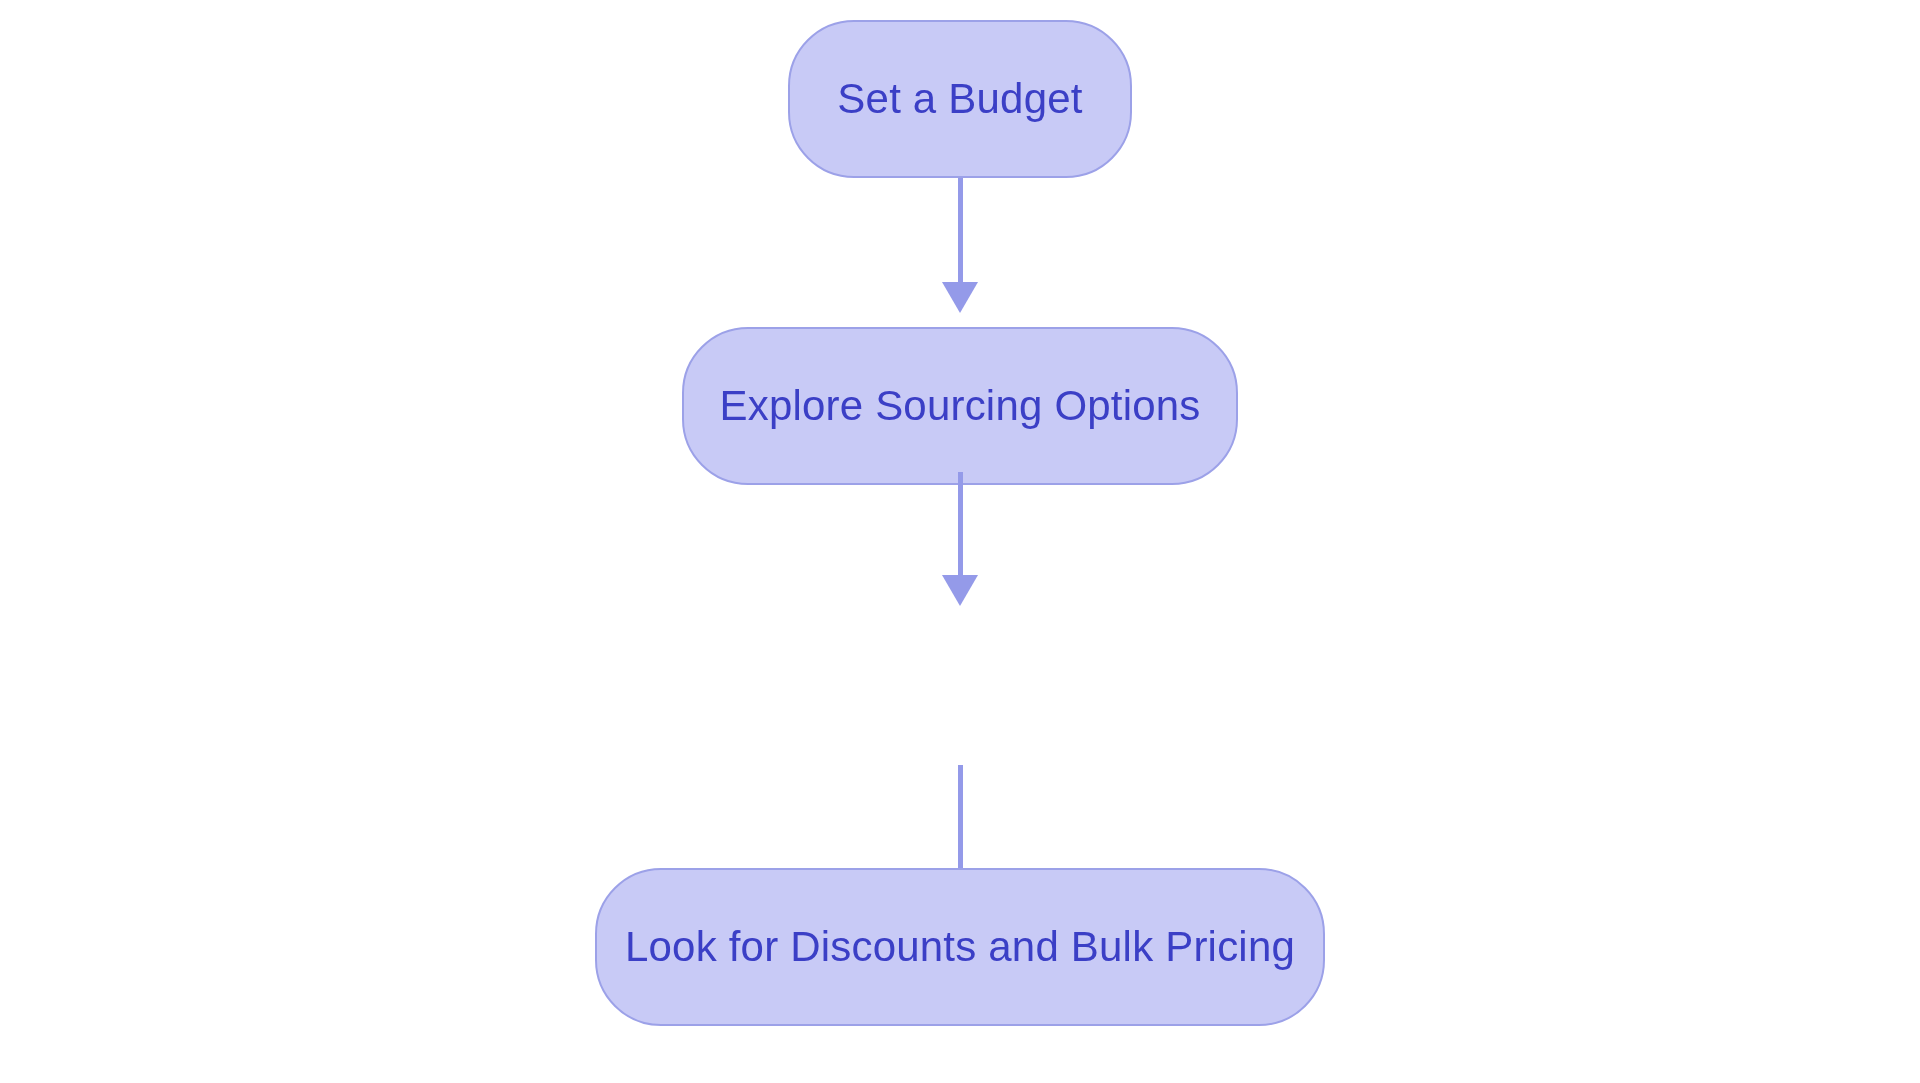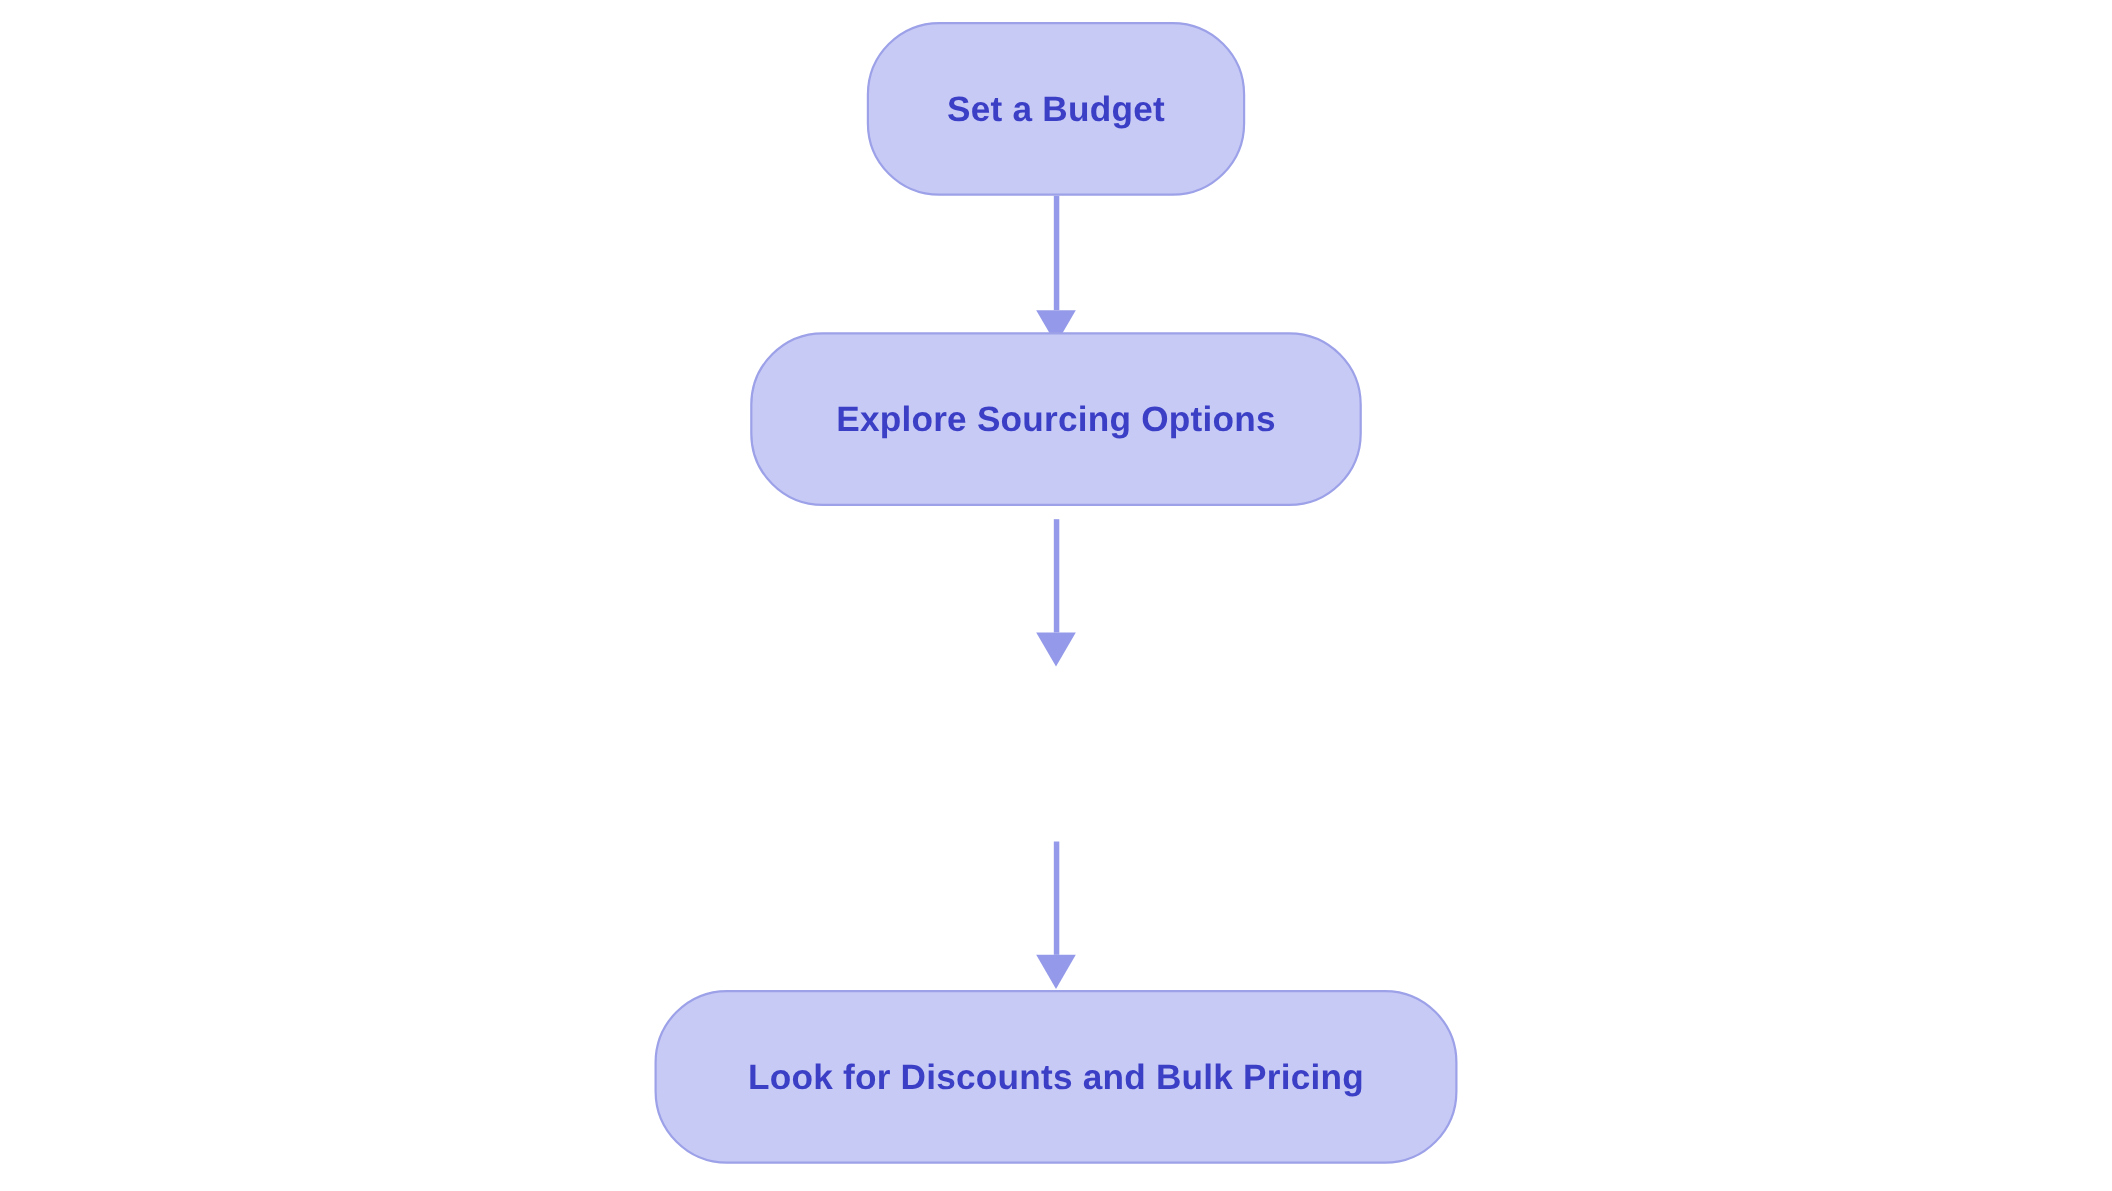--- a/index.html
+++ b/index.html
@@ -26,30 +26,30 @@
     background: var(--node-fill, #c8caf6);
     border: 2px solid var(--node-border, #9ca1e8);
     border-radius: 66px;
     box-sizing: border-box;
     display: flex;
     align-items: center;
     justify-content: center;
   }
   .flow-node .label {
     color: var(--node-text, #3b3fc6);
-    font-size: 32px;
-    font-weight: 700;
+    font-size: 42px;
+    font-weight: 400;
     letter-spacing: 0.2px;
     white-space: nowrap;
     text-align: center;
   }
   .node-1 { top: 20px;  width: 344px; }
-  .node-2 { top: 302px; width: 556px; }
+  .node-2 { top: 327px; width: 556px; }
   .node-3 { top: 607px; width: 628px; }
-  .node-4 { top: 900px; width: 730px; }
+  .node-4 { top: 868px; width: 730px; }
 
   .flow-arrow {
     position: absolute;
     left: 50%;
     transform: translateX(-50%);
     width: 36px;
     display: flex;
     flex-direction: column;
     align-items: center;
   }

